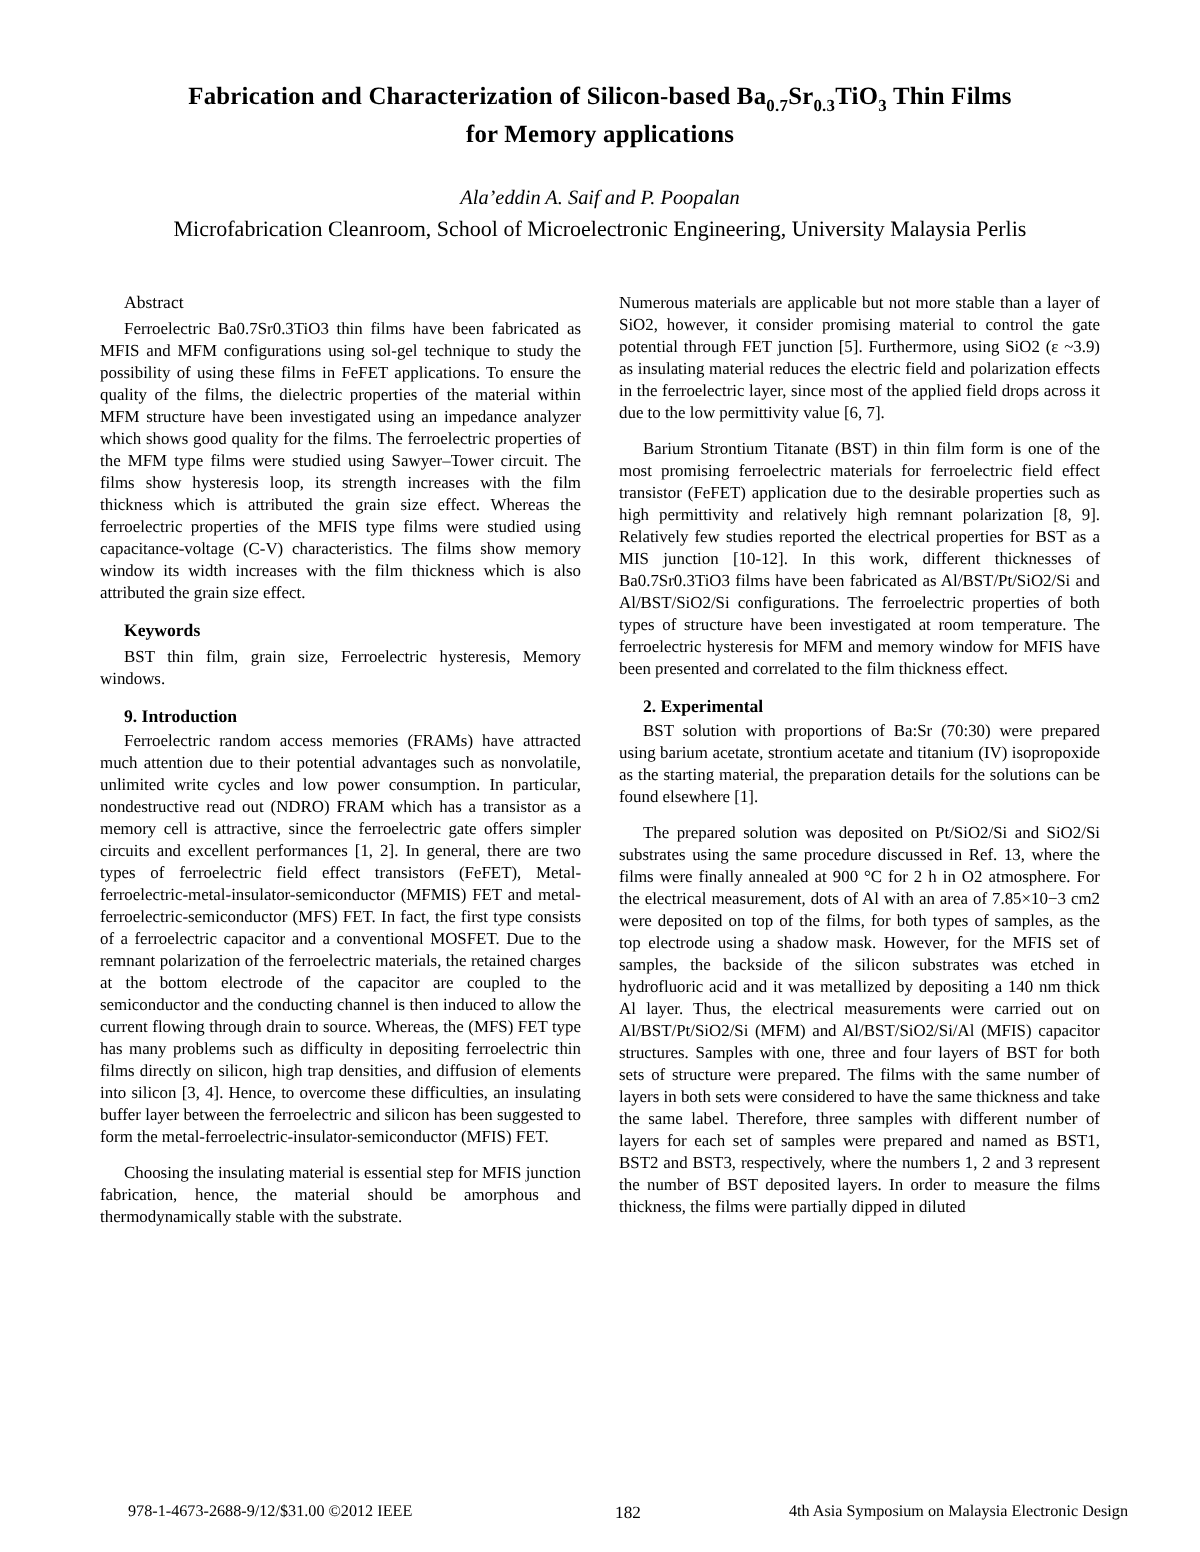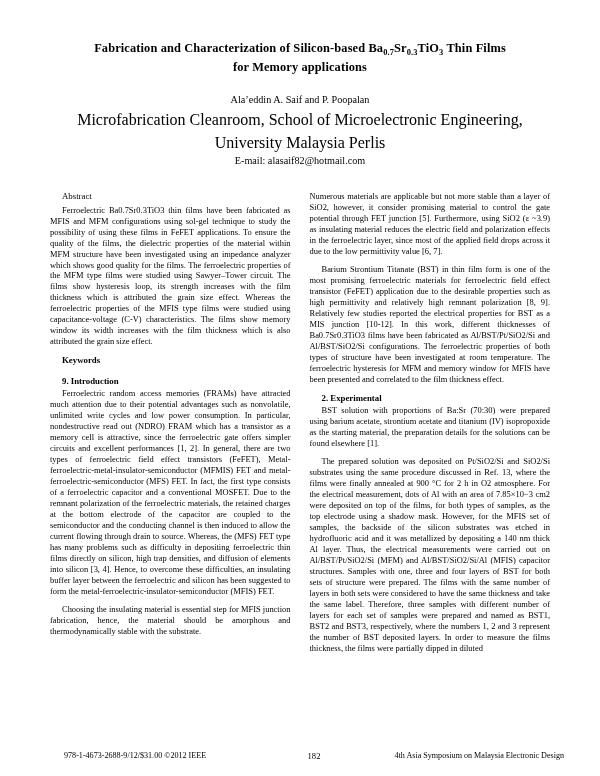--- a/index.html
+++ b/index.html
@@ -33,23 +33,24 @@
     margin: 0;
     letter-spacing: 0.01em;
   }
   sub, sup {
     font-size: 68%;
   }
   .authors {
     margin-top: 17px;
     font-size: 10.2px;
     line-height: 1.45;
+    font-style: italic;
   }
   .affil {
-    font-size: 16px;
+    font-size: 11px;
     line-height: 1.45;
   }
   .email {
     font-size: 10.2px;
     line-height: 1.45;
   }
   .columns {
     display: flex;
     margin-top: 22px;
     padding: 0 50px 0 50px;
@@ -115,29 +116,29 @@
 <div class="page">
 
   <div class="title-block">
     <div class="paper-title">
       <span>Fabrication and Characterization of Silicon-based Ba</span><sub>0.7</sub><span>Sr</span><sub>0.3</sub><span>TiO</span><sub>3</sub><span> Thin Films</span>
       <br>
       <span>for Memory applications</span>
     </div>
     <div class="authors">Ala’eddin A. Saif and P. Poopalan</div>
     <div class="affil">Microfabrication Cleanroom, School of Microelectronic Engineering, University Malaysia Perlis</div>
-    <div class="email">E-mail: alasaif82@hotmail.com</div>
   </div>
 
   <div class="columns">
 
     <div class="col">
       <p class="sec-head-first">Abstract</p>
       <p>Ferroelectric Ba0.7Sr0.3TiO3 thin films have been fabricated as MFIS and MFM configurations using sol-gel technique to study the possibility of using these films in FeFET applications. To ensure the quality of the films, the dielectric properties of the material within MFM structure have been investigated using an impedance analyzer which shows good quality for the films. The ferroelectric properties of the MFM type films were studied using Sawyer–Tower circuit. The films show hysteresis loop, its strength increases with the film thickness which is attributed the grain size effect. Whereas the ferroelectric properties of the MFIS type films were studied using capacitance-voltage (C-V) characteristics. The films show memory window its width increases with the film thickness which is also attributed the grain size effect.</p>
       <p class="sec-head">Keywords</p>
+      <p>BST thin film, grain size, Ferroelectric hysteresis, Memory windows.</p>
       <p class="sec-head">9. Introduction</p>
       <p>Ferroelectric random access memories (FRAMs) have attracted much attention due to their potential advantages such as nonvolatile, unlimited write cycles and low power consumption. In particular, nondestructive read out (NDRO) FRAM which has a transistor as a memory cell is attractive, since the ferroelectric gate offers simpler circuits and excellent performances [1, 2]. In general, there are two types of ferroelectric field effect transistors (FeFET), Metal-ferroelectric-metal-insulator-semiconductor (MFMIS) FET and metal-ferroelectric-semiconductor (MFS) FET. In fact, the first type consists of a ferroelectric capacitor and a conventional MOSFET. Due to the remnant polarization of the ferroelectric materials, the retained charges at the bottom electrode of the capacitor are coupled to the semiconductor and the conducting channel is then induced to allow the current flowing through drain to source. Whereas, the (MFS) FET type has many problems such as difficulty in depositing ferroelectric thin films directly on silicon, high trap densities, and diffusion of elements into silicon [3, 4]. Hence, to overcome these difficulties, an insulating buffer layer between the ferroelectric and silicon has been suggested to form the metal-ferroelectric-insulator-semiconductor (MFIS) FET.</p>
       <div class="gap"></div>
       <p>Choosing the insulating material is essential step for MFIS junction fabrication, hence, the material should be amorphous and thermodynamically stable with the substrate.</p>
     </div>
 
     <div class="col">
       <p class="noindent">Numerous materials are applicable but not more stable than a layer of SiO2, however, it consider promising material to control the gate potential through FET junction [5]. Furthermore, using SiO2 (ε ~3.9) as insulating material reduces the electric field and polarization effects in the ferroelectric layer, since most of the applied field drops across it due to the low permittivity value [6, 7].</p>
       <div class="gap"></div>
       <p>Barium Strontium Titanate (BST) in thin film form is one of the most promising ferroelectric materials for ferroelectric field effect transistor (FeFET) application due to the desirable properties such as high permittivity and relatively high remnant polarization [8, 9]. Relatively few studies reported the electrical properties for BST as a MIS junction [10-12]. In this work, different thicknesses of Ba0.7Sr0.3TiO3 films have been fabricated as Al/BST/Pt/SiO2/Si and Al/BST/SiO2/Si configurations. The ferroelectric properties of both types of structure have been investigated at room temperature. The ferroelectric hysteresis for MFM and memory window for MFIS have been presented and correlated to the film thickness effect.</p>

